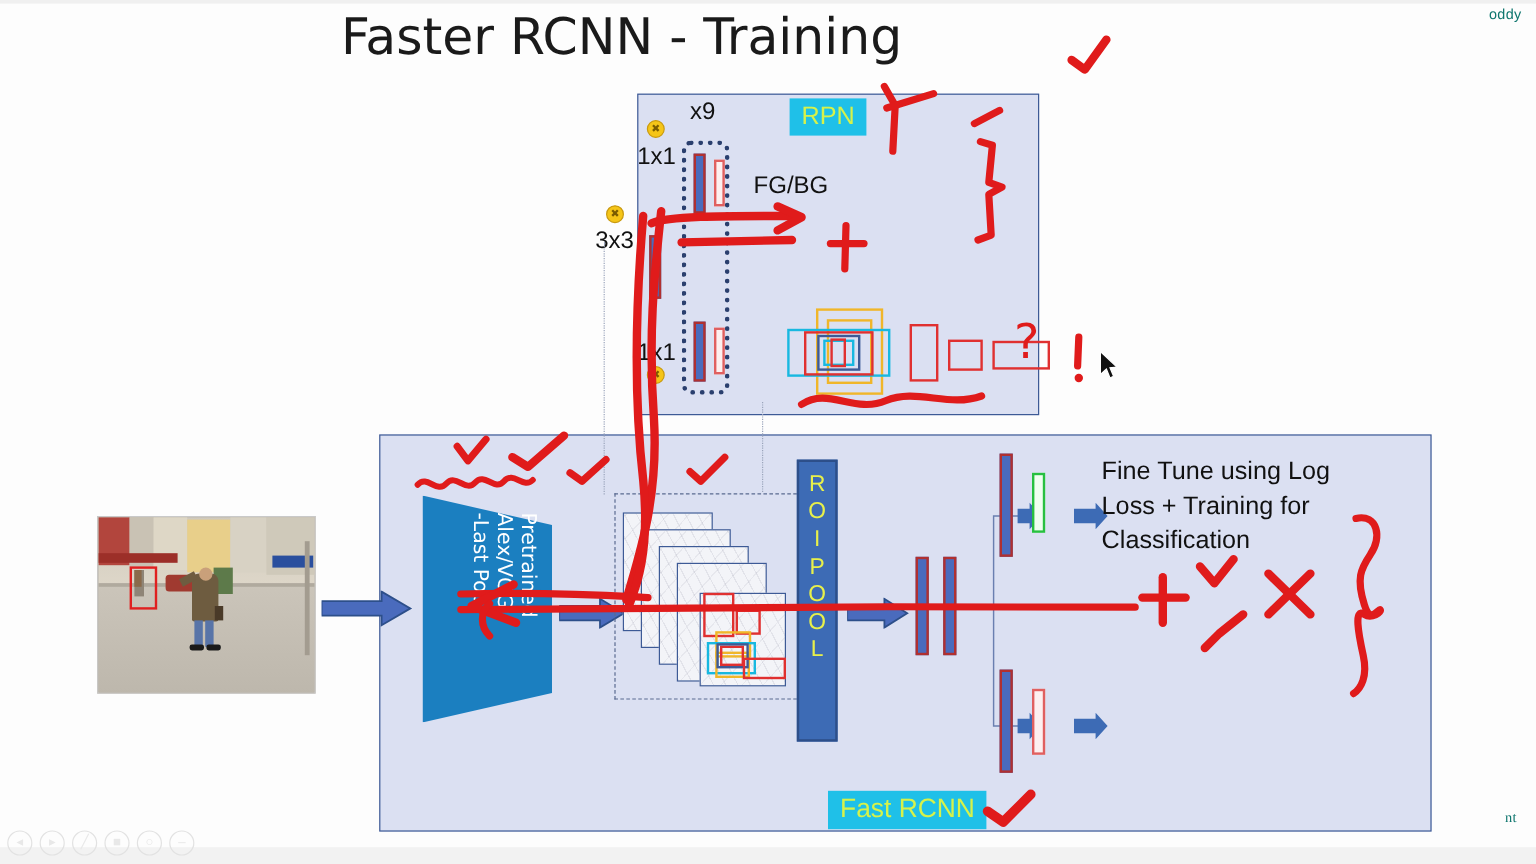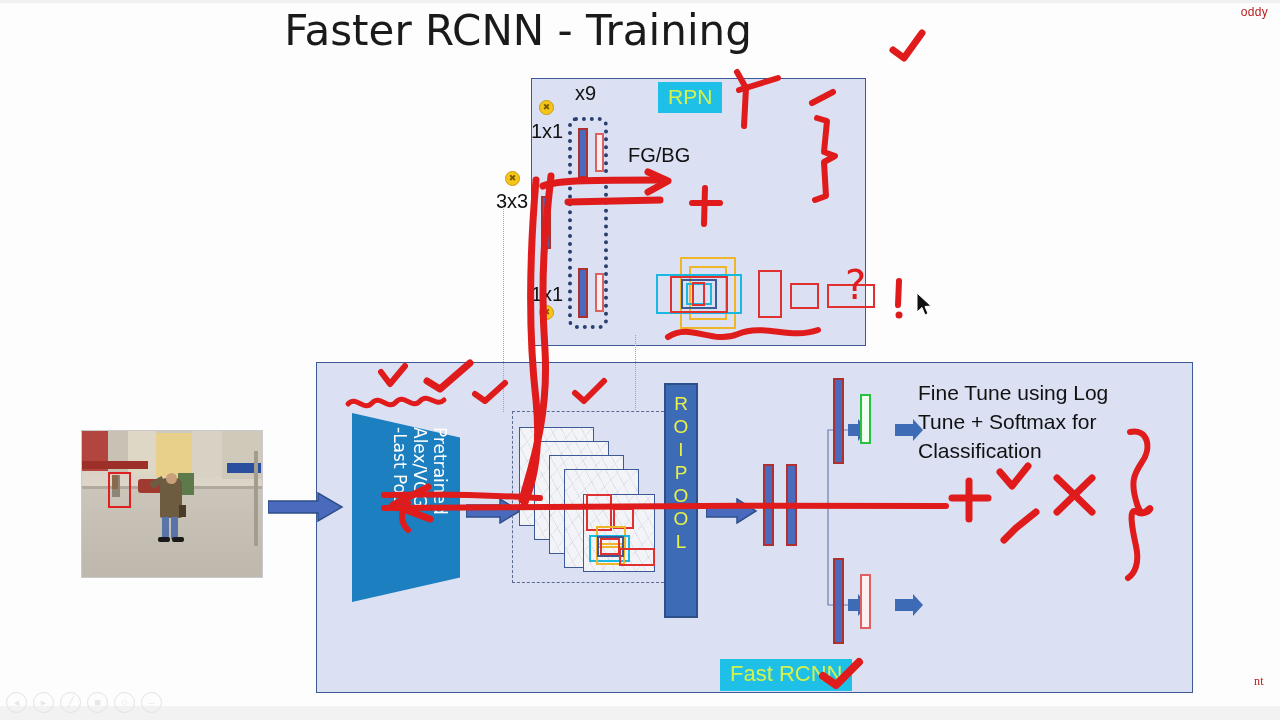--- a/index.html
+++ b/index.html
@@ -12,21 +12,21 @@
   #stage {
     position: relative;
     width: 1280px; height: 720px;
     background: #fdfdfd;
     overflow: hidden;
   }
   .abs { position: absolute; }
 
   
   .watermark {
-    color: #b91c1c;
+    color: #0f766e;
     font-size: 12px;
     letter-spacing: .3px;
   }
 
   
   #title {
     left: 0; top: 6px; width: 1036px;
     text-align: center;
     font-size: 42px;
     font-weight: 400;
@@ -46,21 +46,21 @@
   
   .badge {
     background: #1fc0e8;
     color: #d6f24a;
     font-size: 21px;
     padding: 3px 10px 5px 10px;
     line-height: 1.1;
     font-family: "Liberation Sans", sans-serif;
   }
   #rpn-badge { left: 658px; top: 82px; }
-  #fast-badge { left: 720px; top: 659px; font-size: 22px; }
+  #fast-badge { left: 690px; top: 659px; font-size: 22px; }
 
   
   .lbl {
     color: #111;
     font-size: 20px;
     font-family: Liberation Sans, sans-serif;
     white-space: pre;
   }
 
   
@@ -304,21 +304,21 @@
     <path d="M48 189 h10 v-5 l10 11 l-10 11 v-5 h-10 z" fill="#3d6bb5"></path>
     <path d="M95 14 h18 v-5 l10 11 l-10 11 v-5 h-18 z" fill="#3d6bb5"></path>
     <path d="M95 189 h18 v-5 l10 11 l-10 11 v-5 h-18 z" fill="#3d6bb5"></path>
   </svg>
   <div class="abs convbar" style="left:833px; top:378px; width:11px; height:86px;"></div>
   <div class="abs outbar-green" style="left:860px; top:394px; width:11px; height:50px;"></div>
   <div class="abs convbar" style="left:833px; top:558px; width:11px; height:86px;"></div>
   <div class="abs outbar" style="left:860px; top:574px; width:11px; height:55px;"></div>
 
   <div class="abs lbl" style="left:918px; top:378px; width:260px; white-space:pre-line; line-height:29px; font-size:21px;">Fine Tune using Log
-Tune + Softmax for
+Loss + Training for
 Classification</div>
 
 
   <div class="abs dotline" style="left:503px; top:202px; height:210px;"></div>
   <div class="abs dotline" style="left:635px; top:335px; height:75px;"></div>
 
   <svg class="abs" id="ink-layer" viewBox="0 0 1280 720">
 
     <path class="ink" d="M893 50 L904 58 L922 33" stroke-width="7"></path>
 

